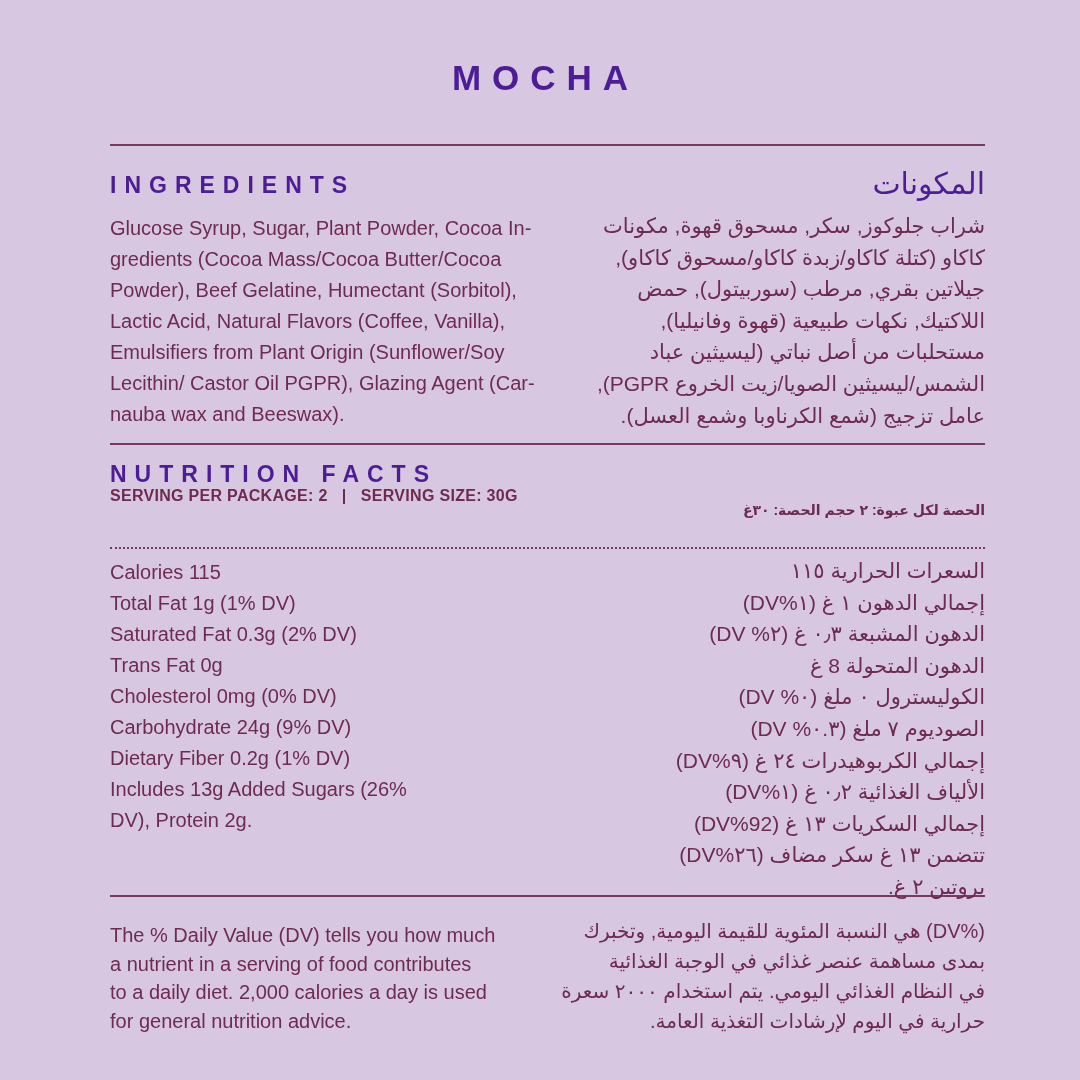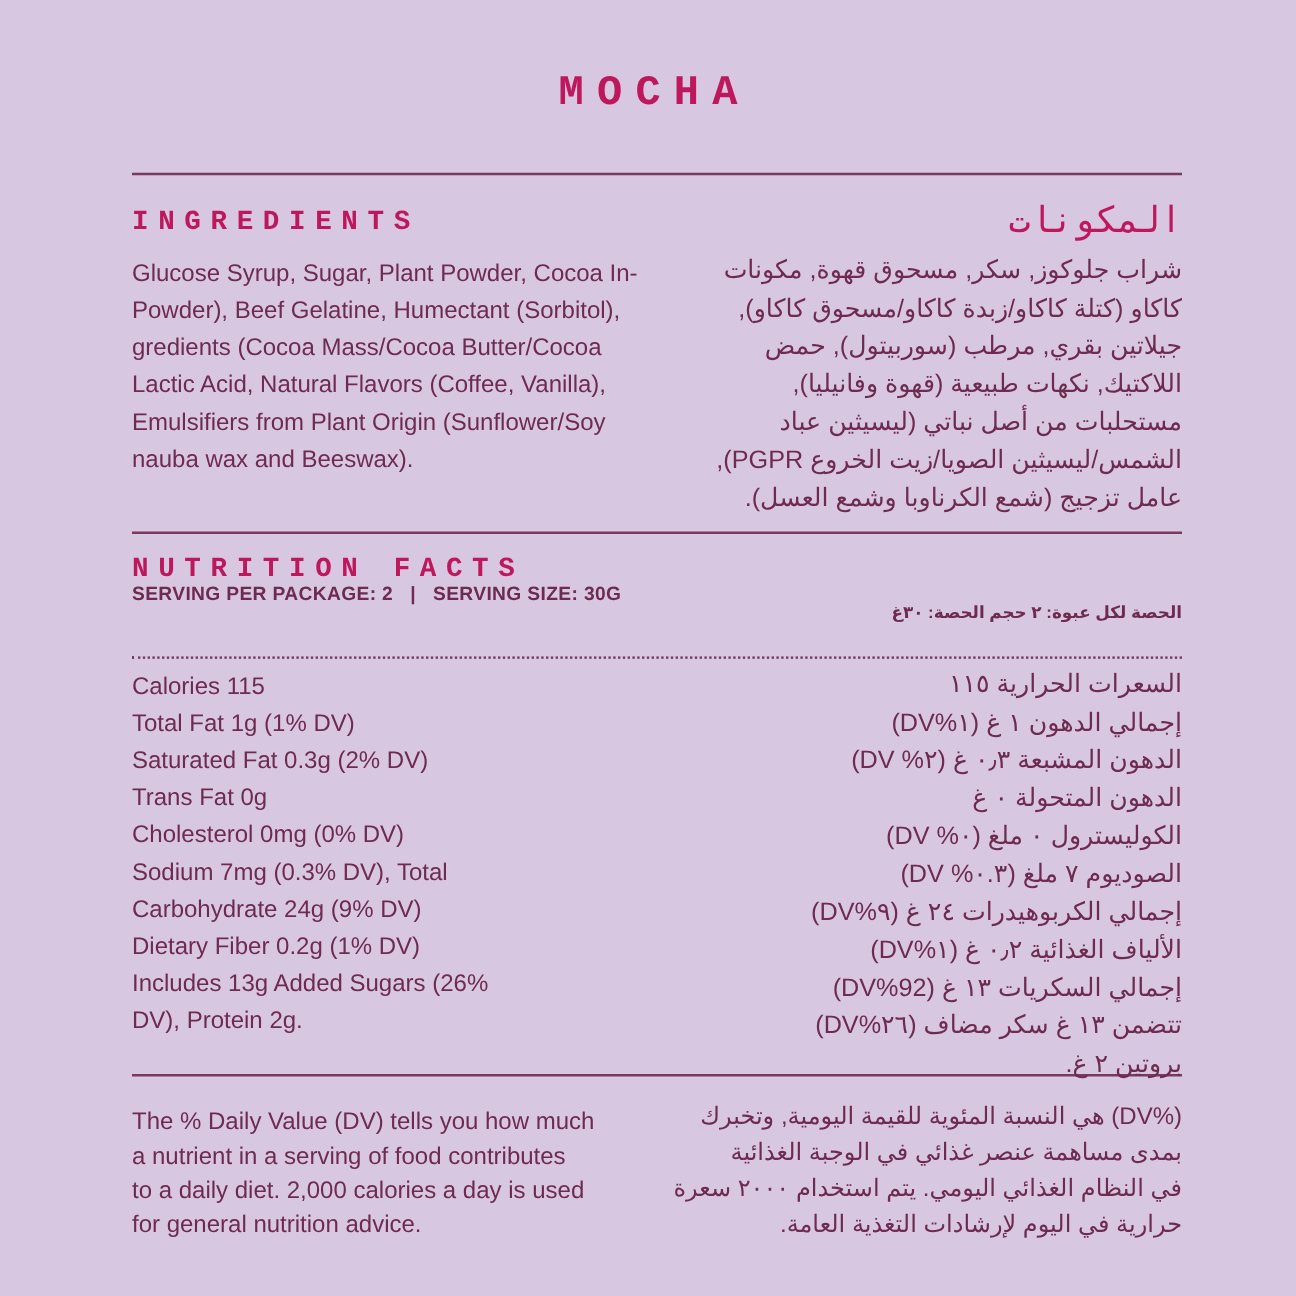--- a/index.html
+++ b/index.html
@@ -2,21 +2,21 @@
 <html lang="en"><head>
 <meta charset="utf-8">
 <style>
   html,body{margin:0;padding:0;background:#D8C7E0;}
   .canvas{
     position:relative;width:1080px;height:1080px;overflow:hidden;
     background:#D8C7E0;color:#6E2B50;
     font-family:"Liberation Sans","DejaVu Sans",sans-serif;
   }
   .abs{position:absolute;}
-  .pink{color:#be185d;font-family:Liberation Mono, monospace;}
+  .pink{color:#4c1d95;}
   .rule{position:absolute;left:110px;right:95px;height:0;margin:0;border:0;
         border-top:2px solid rgba(110,43,80,.9);}
   .rule-dotted{border-top:2px dotted rgba(110,43,80,.9);}
   .page-title{left:0;right:0;top:58px;text-align:center;font-size:35px;
               font-weight:bold;letter-spacing:11px;padding-left:11px;}
   .h-en{font-size:23px;font-weight:bold;letter-spacing:8px;white-space:nowrap;}
   .h-ar{font-size:30px;white-space:nowrap;}
   .ar{direction:rtl;text-align:right;}
   .body-lines{font-size:20px;line-height:31px;}
   .body-lines div{white-space:nowrap;}
@@ -36,24 +36,25 @@
 
   <div class="abs page-title pink">MOCHA</div>
 
   <div class="rule" style="top:144px"></div>
 
   <div class="abs h-en pink" style="left:110px;top:172px">INGREDIENTS</div>
   <div class="abs h-ar ar pink" style="right:95px;top:166px" dir="rtl">المكونات</div>
 
   <div class="abs body-lines" style="left:110px;top:213px;width:480px">
       <div>Glucose Syrup, Sugar, Plant Powder, Cocoa In-</div>
+      <div>gredients (Cocoa Mass/Cocoa Butter/Cocoa</div>
       <div>Powder), Beef Gelatine, Humectant (Sorbitol),</div>
-      <div>gredients (Cocoa Mass/Cocoa Butter/Cocoa</div>
       <div>Lactic Acid, Natural Flavors (Coffee, Vanilla),</div>
       <div>Emulsifiers from Plant Origin (Sunflower/Soy</div>
+      <div>Lecithin/ Castor Oil PGPR), Glazing Agent (Car-</div>
       <div>nauba wax and Beeswax).</div>
     </div>
   <div class="abs body-lines ar ar-body" style="right:95px;top:210px;width:430px" dir="rtl">
       <div>شراب جلوكوز, سكر, مسحوق قهوة, مكونات</div>
       <div>كاكاو (كتلة كاكاو/زبدة كاكاو/مسحوق كاكاو),</div>
       <div>جيلاتين بقري, مرطب (سوربيتول), حمض</div>
       <div>اللاكتيك, نكهات طبيعية (قهوة وفانيليا),</div>
       <div>مستحلبات من أصل نباتي (ليسيثين عباد</div>
       <div>الشمس/ليسيثين الصويا/زيت الخروع PGPR),</div>
       <div>عامل تزجيج (شمع الكرناوبا وشمع العسل).</div>
@@ -67,31 +68,30 @@
   <div class="abs serving-ar ar" style="right:95px;top:502px" dir="rtl">الحصة لكل عبوة: ٢ حجم الحصة: ٣٠غ</div>
 
   <div class="rule rule-dotted" style="top:547px;border-top-style:dotted"></div>
 
   <div class="abs rows-lines" style="left:110px;top:557px;width:480px">
       <div>Calories 115</div>
       <div>Total Fat 1g (1% DV)</div>
       <div>Saturated Fat 0.3g (2% DV)</div>
       <div>Trans Fat 0g</div>
       <div>Cholesterol 0mg (0% DV)</div>
-      <div>Sodium 7mg (0.3% DV), Total</div>
       <div>Carbohydrate 24g (9% DV)</div>
       <div>Dietary Fiber 0.2g (1% DV)</div>
       <div>Includes 13g Added Sugars (26%</div>
       <div>DV), Protein 2g.</div>
     </div>
   <div class="abs rows-lines ar ar-body" style="right:95px;top:555px;width:430px" dir="rtl">
       <div>السعرات الحرارية ١١٥</div>
       <div>إجمالي الدهون ١ غ (١%DV)</div>
       <div>الدهون المشبعة ٠٫٣ غ (٢% DV)</div>
-      <div>الدهون المتحولة ٠ غ</div>
+      <div>الدهون المتحولة 8 غ</div>
       <div>الكوليسترول ٠ ملغ (٠% DV)</div>
       <div>الصوديوم ٧ ملغ (٠.٣% DV)</div>
       <div>إجمالي الكربوهيدرات ٢٤ غ (٩%DV)</div>
       <div>الألياف الغذائية ٠٫٢ غ (١%DV)</div>
       <div>إجمالي السكريات ١٣ غ (92%DV)</div>
       <div>تتضمن ١٣ غ سكر مضاف (٢٦%DV)</div>
       <div>بروتين ٢ غ.</div>
     </div>
 
   <div class="rule" style="top:895px"></div>

